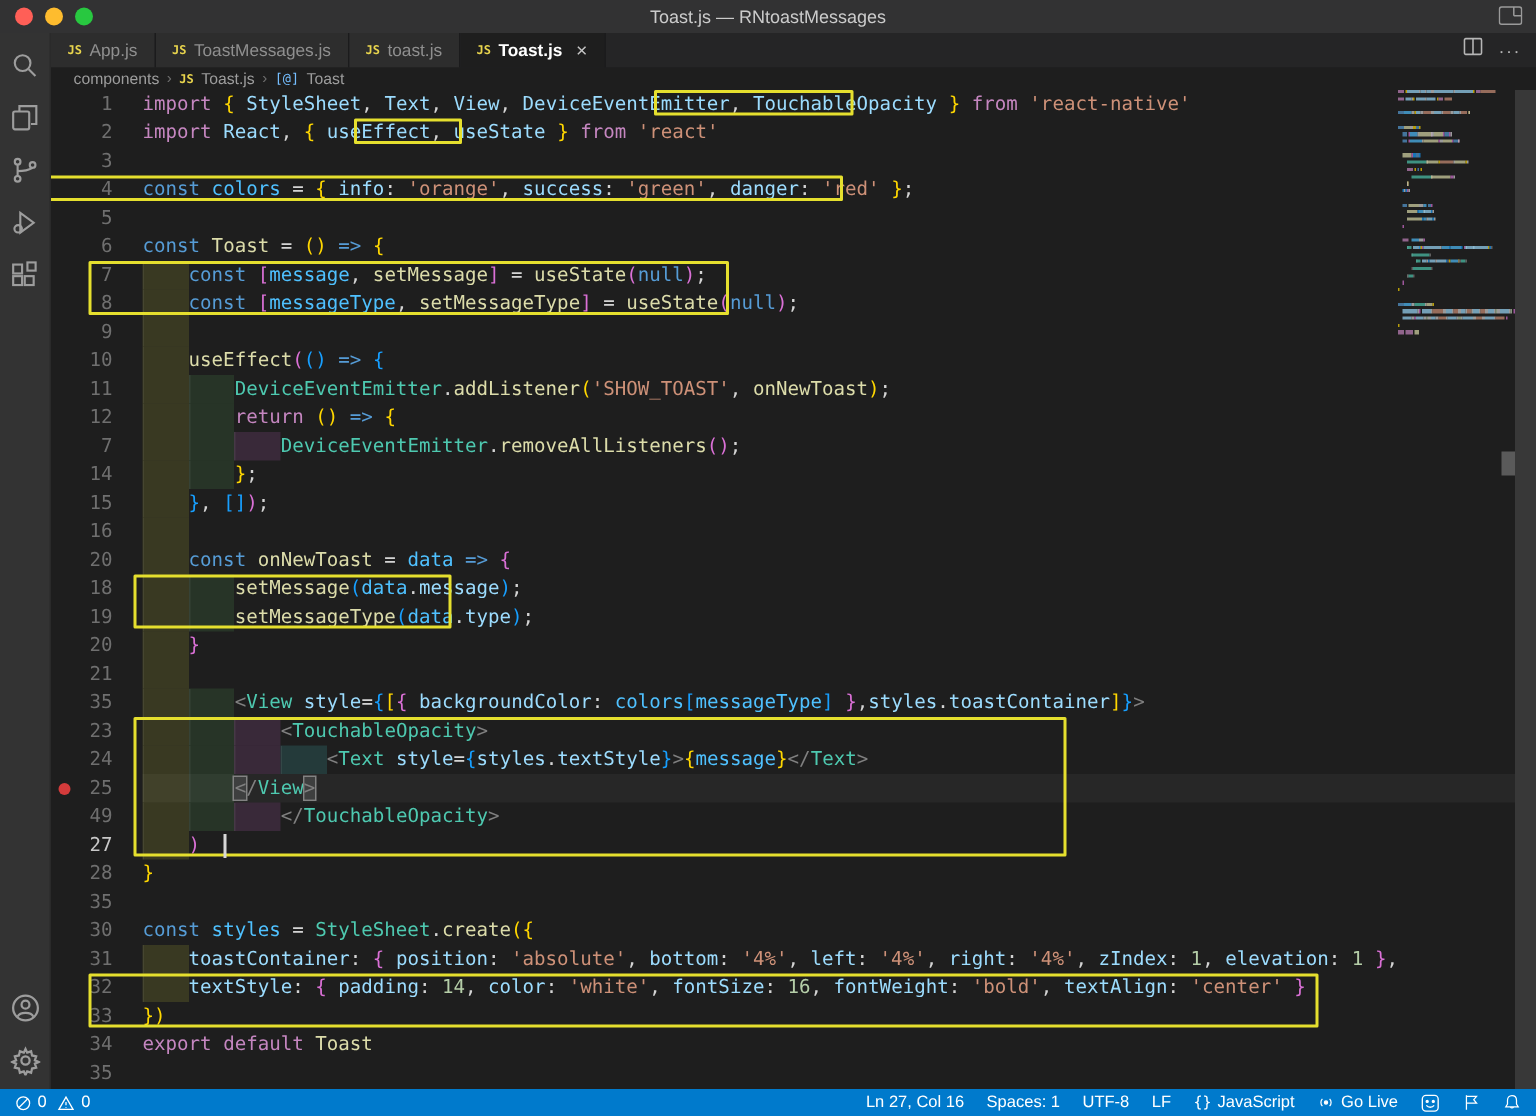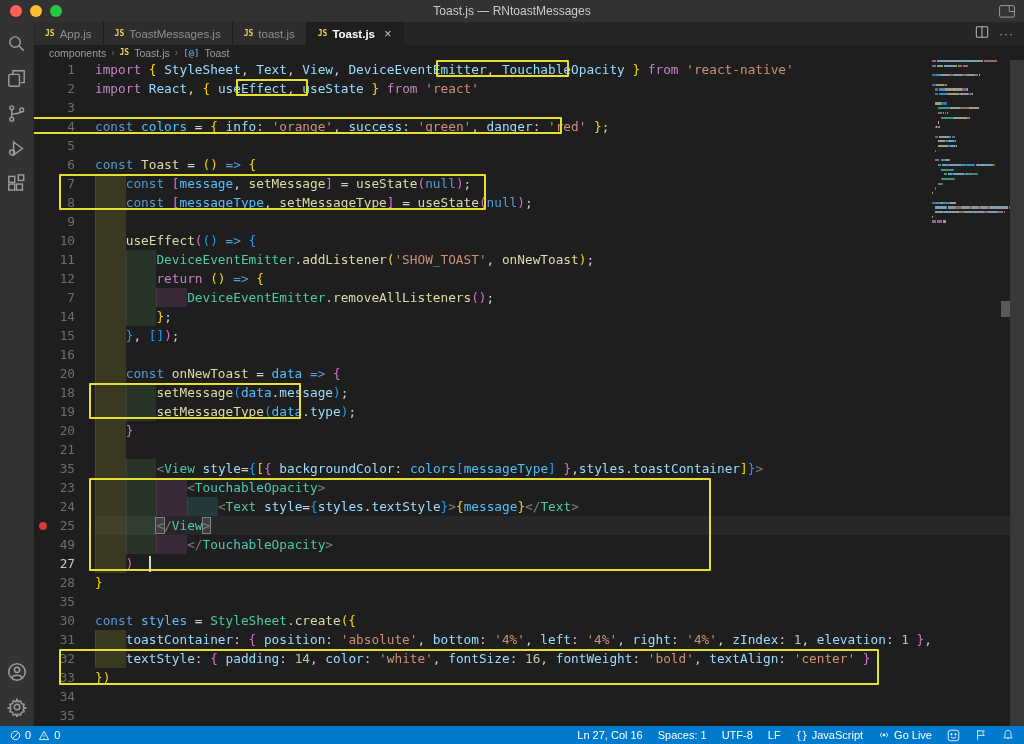--- a/index.html
+++ b/index.html
@@ -325,20 +325,21 @@
           <div class="code-row"><span class="chunk c0"></span><span class="chunk c1"></span><span class="chunk c2"></span><span class="chunk c3"></span><span class="tok-jx">&lt;</span><span class="tok-cls">Text</span><span class="tok-pn"> </span><span class="tok-vr">style</span><span class="tok-pn">=</span><span class="tok-b3">{</span><span class="tok-vr">styles</span><span class="tok-pn">.</span><span class="tok-vr">textStyle</span><span class="tok-b3">}</span><span class="tok-jx">&gt;</span><span class="tok-b1">{</span><span class="tok-vr2">message</span><span class="tok-b1">}</span><span class="tok-jx">&lt;/</span><span class="tok-cls">Text</span><span class="tok-jx">&gt;</span></div>
           <div class="code-row cur"><span class="chunk c0"></span><span class="chunk c1"></span><span class="tok-jx tok-bm">&lt;</span><span class="tok-jx">/</span><span class="tok-cls">View</span><span class="tok-jx tok-bm">&gt;</span></div>
           <div class="code-row"><span class="chunk c0"></span><span class="chunk c1"></span><span class="chunk c2"></span><span class="tok-jx">&lt;/</span><span class="tok-cls">TouchableOpacity</span><span class="tok-jx">&gt;</span></div>
           <div class="code-row"><span class="chunk c0"></span><span class="tok-b2">)</span></div>
           <div class="code-row"><span class="tok-b1">}</span></div>
           <div class="code-row"></div>
           <div class="code-row"><span class="tok-kw2">const</span><span class="tok-pn"> </span><span class="tok-vr2">styles</span><span class="tok-pn"> = </span><span class="tok-cls">StyleSheet</span><span class="tok-pn">.</span><span class="tok-fn">create</span><span class="tok-b1">({</span></div>
           <div class="code-row"><span class="chunk c0"></span><span class="tok-vr">toastContainer</span><span class="tok-pn">: </span><span class="tok-b2">{</span><span class="tok-pn"> </span><span class="tok-vr">position</span><span class="tok-pn">: </span><span class="tok-st">'absolute'</span><span class="tok-pn">, </span><span class="tok-vr">bottom</span><span class="tok-pn">: </span><span class="tok-st">'4%'</span><span class="tok-pn">, </span><span class="tok-vr">left</span><span class="tok-pn">: </span><span class="tok-st">'4%'</span><span class="tok-pn">, </span><span class="tok-vr">right</span><span class="tok-pn">: </span><span class="tok-st">'4%'</span><span class="tok-pn">, </span><span class="tok-vr">zIndex</span><span class="tok-pn">: </span><span class="tok-nm">1</span><span class="tok-pn">, </span><span class="tok-vr">elevation</span><span class="tok-pn">: </span><span class="tok-nm">1</span><span class="tok-pn"> </span><span class="tok-b2">}</span><span class="tok-pn">,</span></div>
           <div class="code-row"><span class="chunk c0"></span><span class="tok-vr">textStyle</span><span class="tok-pn">: </span><span class="tok-b2">{</span><span class="tok-pn"> </span><span class="tok-vr">padding</span><span class="tok-pn">: </span><span class="tok-nm">14</span><span class="tok-pn">, </span><span class="tok-vr">color</span><span class="tok-pn">: </span><span class="tok-st">'white'</span><span class="tok-pn">, </span><span class="tok-vr">fontSize</span><span class="tok-pn">: </span><span class="tok-nm">16</span><span class="tok-pn">, </span><span class="tok-vr">fontWeight</span><span class="tok-pn">: </span><span class="tok-st">'bold'</span><span class="tok-pn">, </span><span class="tok-vr">textAlign</span><span class="tok-pn">: </span><span class="tok-st">'center'</span><span class="tok-pn"> </span><span class="tok-b2">}</span></div>
           <div class="code-row"><span class="tok-b1">})</span></div>
+          <div class="code-row"><span class="tok-kw1">export</span><span class="tok-pn"> </span><span class="tok-kw1">default</span><span class="tok-pn"> </span><span class="tok-fn">Toast</span></div>
         </div>
       <div class="code anno-layer">
           <div class="anno" style="left: 401.736px; top: 0px; width: 133.488px; height: 17px;"></div>
           <div class="anno" style="left: 202.056px; top: 19px; width: 72.048px; height: 17px;"></div>
           <div class="anno" style="left: -6.072px; top: 57px; width: 534.384px; height: 17px;"></div>
           <div class="anno" style="left: 24.648px; top: 114px; width: 426.864px; height: 36px;"></div>
           <div class="anno" style="left: 55.368px; top: 323px; width: 211.824px; height: 36px;"></div>
           <div class="anno" style="left: 54.6px; top: 418px; width: 622.704px; height: 93px;"></div>
           <div class="anno" style="left: 24.648px; top: 589px; width: 820.08px; height: 36px;"></div>
           <div class="cursor" style="left: 115.2px; top: 495.5px;"></div>

